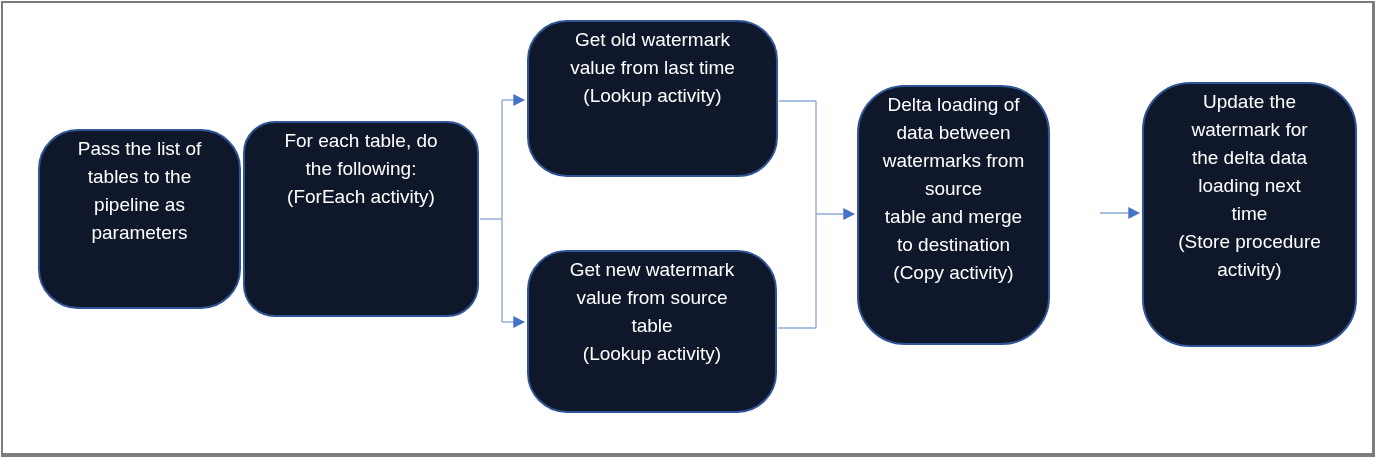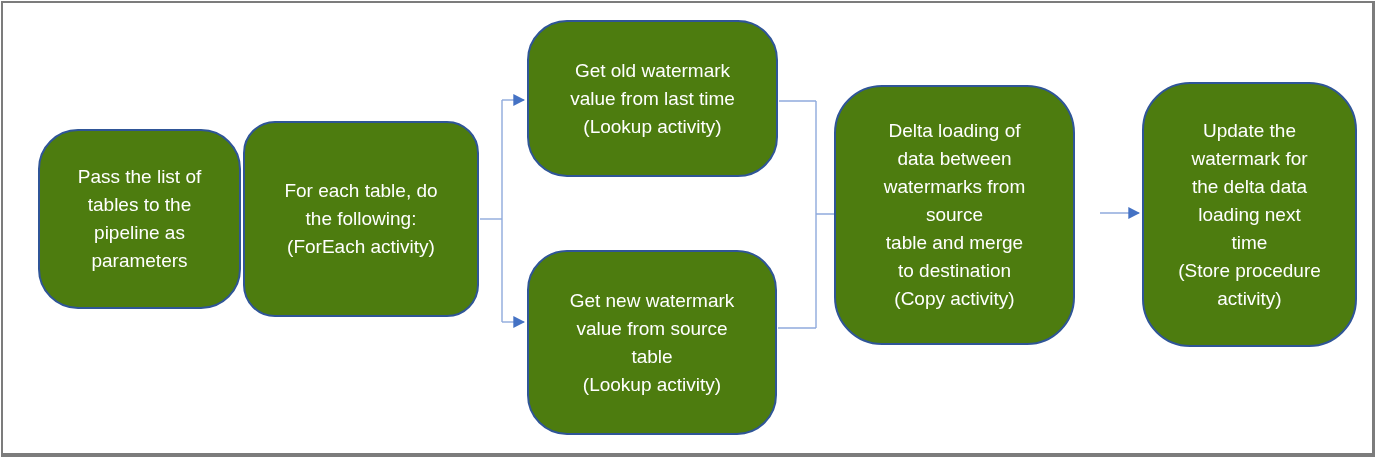--- a/index.html
+++ b/index.html
@@ -16,42 +16,42 @@
     left: 1px; top: 1px;
     width: 1369px; height: 450px;
     border-top: 2px solid #7c7c7c;
     border-left: 2px solid #7c7c7c;
     border-right: 4px solid #7c7c7c;
     border-bottom: 4px solid #7c7c7c;
     pointer-events: none;
   }
   .node {
     position: absolute;
-    background: #4d7c0f;
+    background: #0f172a;
     border: 2px solid #2f5597;
     border-radius: 44px;
     color: #ffffff;
     display: flex;
-    align-items: center;
+    align-items: flex-start;
     justify-content: center;
     text-align: center;
     box-sizing: border-box;
   }
   .node .label {
     white-space: pre-line;
     font-size: 19px;
     line-height: 28px;
     padding: 4px 8px;
   }
   
   #node-pass-list        { left: 13px;   top: 129px; width: 203px; height: 180px; border-radius: 40px; margin-left: 25px; }
   #node-foreach          { left: 243px;  top: 121px; width: 236px; height: 196px; border-radius: 32px; }
   #node-get-old-watermark{ left: 527px;  top: 20px;  width: 251px; height: 157px; border-radius: 40px; }
-  #node-get-new-watermark{ left: 527px;  top: 250px; width: 250px; height: 185px; border-radius: 40px; }
-  #node-delta-loading    { left: 834px;  top: 85px;  width: 241px; height: 260px; border-radius: 48px; }
+  #node-get-new-watermark{ left: 527px;  top: 250px; width: 250px; height: 163px; border-radius: 40px; }
+  #node-delta-loading    { left: 857px;  top: 85px;  width: 193px; height: 260px; border-radius: 48px; }
   #node-update-watermark { left: 1142px; top: 82px;  width: 215px; height: 265px; border-radius: 48px; }
   #connectors {
     position: absolute;
     left: 0; top: 0;
     width: 1375px; height: 459px;
     pointer-events: none;
   }
   #connectors line { stroke: #8faadc; stroke-width: 1.4; }
 </style>
 </head>

